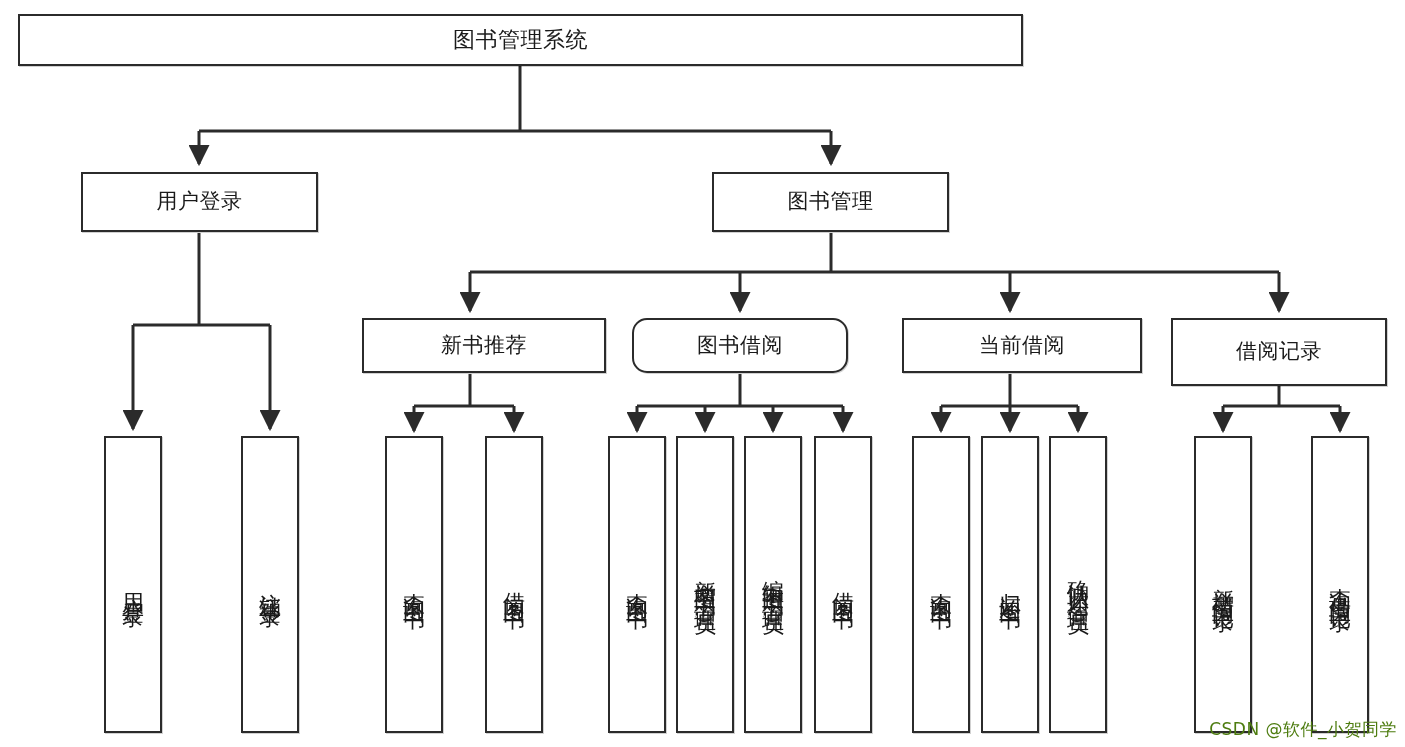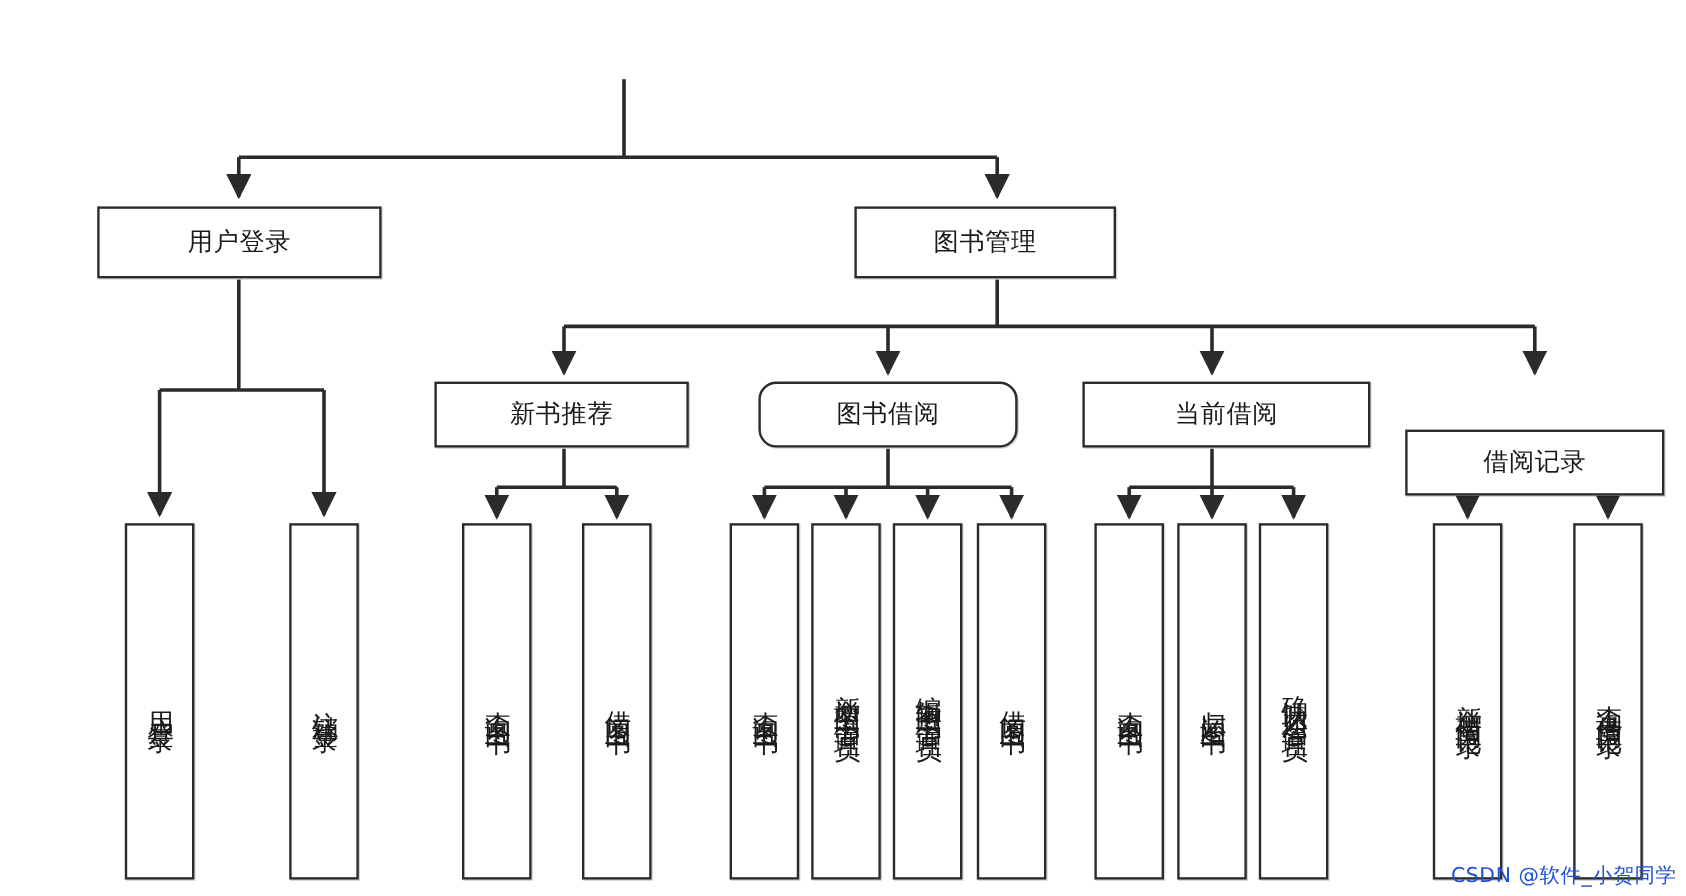--- a/index.html
+++ b/index.html
@@ -64,21 +64,21 @@
     line-height: 1.0;
     letter-spacing: 5px;
     white-space: nowrap;
     text-align: center;
   }
   .watermark {
     position: absolute;
     right: 8px;
     bottom: 6px;
     font-size: 17px;
-    color: #1d4ed8;
+    color: #4d7c0f;
     font-family: "DejaVu Sans", "Liberation Sans", sans-serif;
     letter-spacing: 0.5px;
     white-space: nowrap;
     user-select: none;
   }
 </style>
 </head>
 <body>
 
 <div id="canvas">
@@ -128,38 +128,41 @@
       <path d="M 1010 406 L 1010 431" marker-end="url(#arw)"></path>
       <path d="M 1078 406 L 1078 431" marker-end="url(#arw)"></path>
 
       <path d="M 1279 374 L 1279 406"></path>
       <path d="M 1223 406 L 1340 406"></path>
       <path d="M 1223 406 L 1223 431" marker-end="url(#arw)"></path>
       <path d="M 1340 406 L 1340 431" marker-end="url(#arw)"></path>
     </g>
   </svg>
 
+  <div class="node horiz root" style="left:18px; top:14px; width:1005px; height:52px;">
+    <span class="label">图书管理系统</span>
+  </div>
 
   <div class="node horiz" style="left:81px; top:172px; width:237px; height:60px;">
     <span class="label">用户登录</span>
   </div>
-  <div class="node horiz" style="left:712px; top:172px; width:218px; height:60px;">
+  <div class="node horiz" style="left:712px; top:172px; width:237px; height:60px;">
     <span class="label">图书管理</span>
   </div>
 
-  <div class="node horiz" style="left:362px; top:318px; width:212px; height:55px;font-family:Liberation Serif, serif;">
+  <div class="node horiz" style="left:362px; top:318px; width:244px; height:55px;font-family:Liberation Serif, serif;">
     <span class="label">新书推荐</span>
   </div>
   <div class="node horiz" style="left:632px; top:318px; width:216px; height:55px;border-radius:15px;">
     <span class="label">图书借阅</span>
   </div>
   <div class="node horiz" style="left:902px; top:318px; width:240px; height:55px;">
     <span class="label">当前借阅</span>
   </div>
-  <div class="node horiz" style="left:1171px; top:318px; width:216px; height:55px;margin-top:40px;">
+  <div class="node horiz" style="left:1171px; top:318px; width:216px; height:68px;">
     <span class="label">借阅记录</span>
   </div>
 
   <div class="node vert" style="left:104px; top:436px; width:58px; height:297px;">
     <span class="label">用户登录</span>
   </div>
   <div class="node vert" style="left:241px; top:436px; width:58px; height:297px;">
     <span class="label">注销登录</span>
   </div>
 

